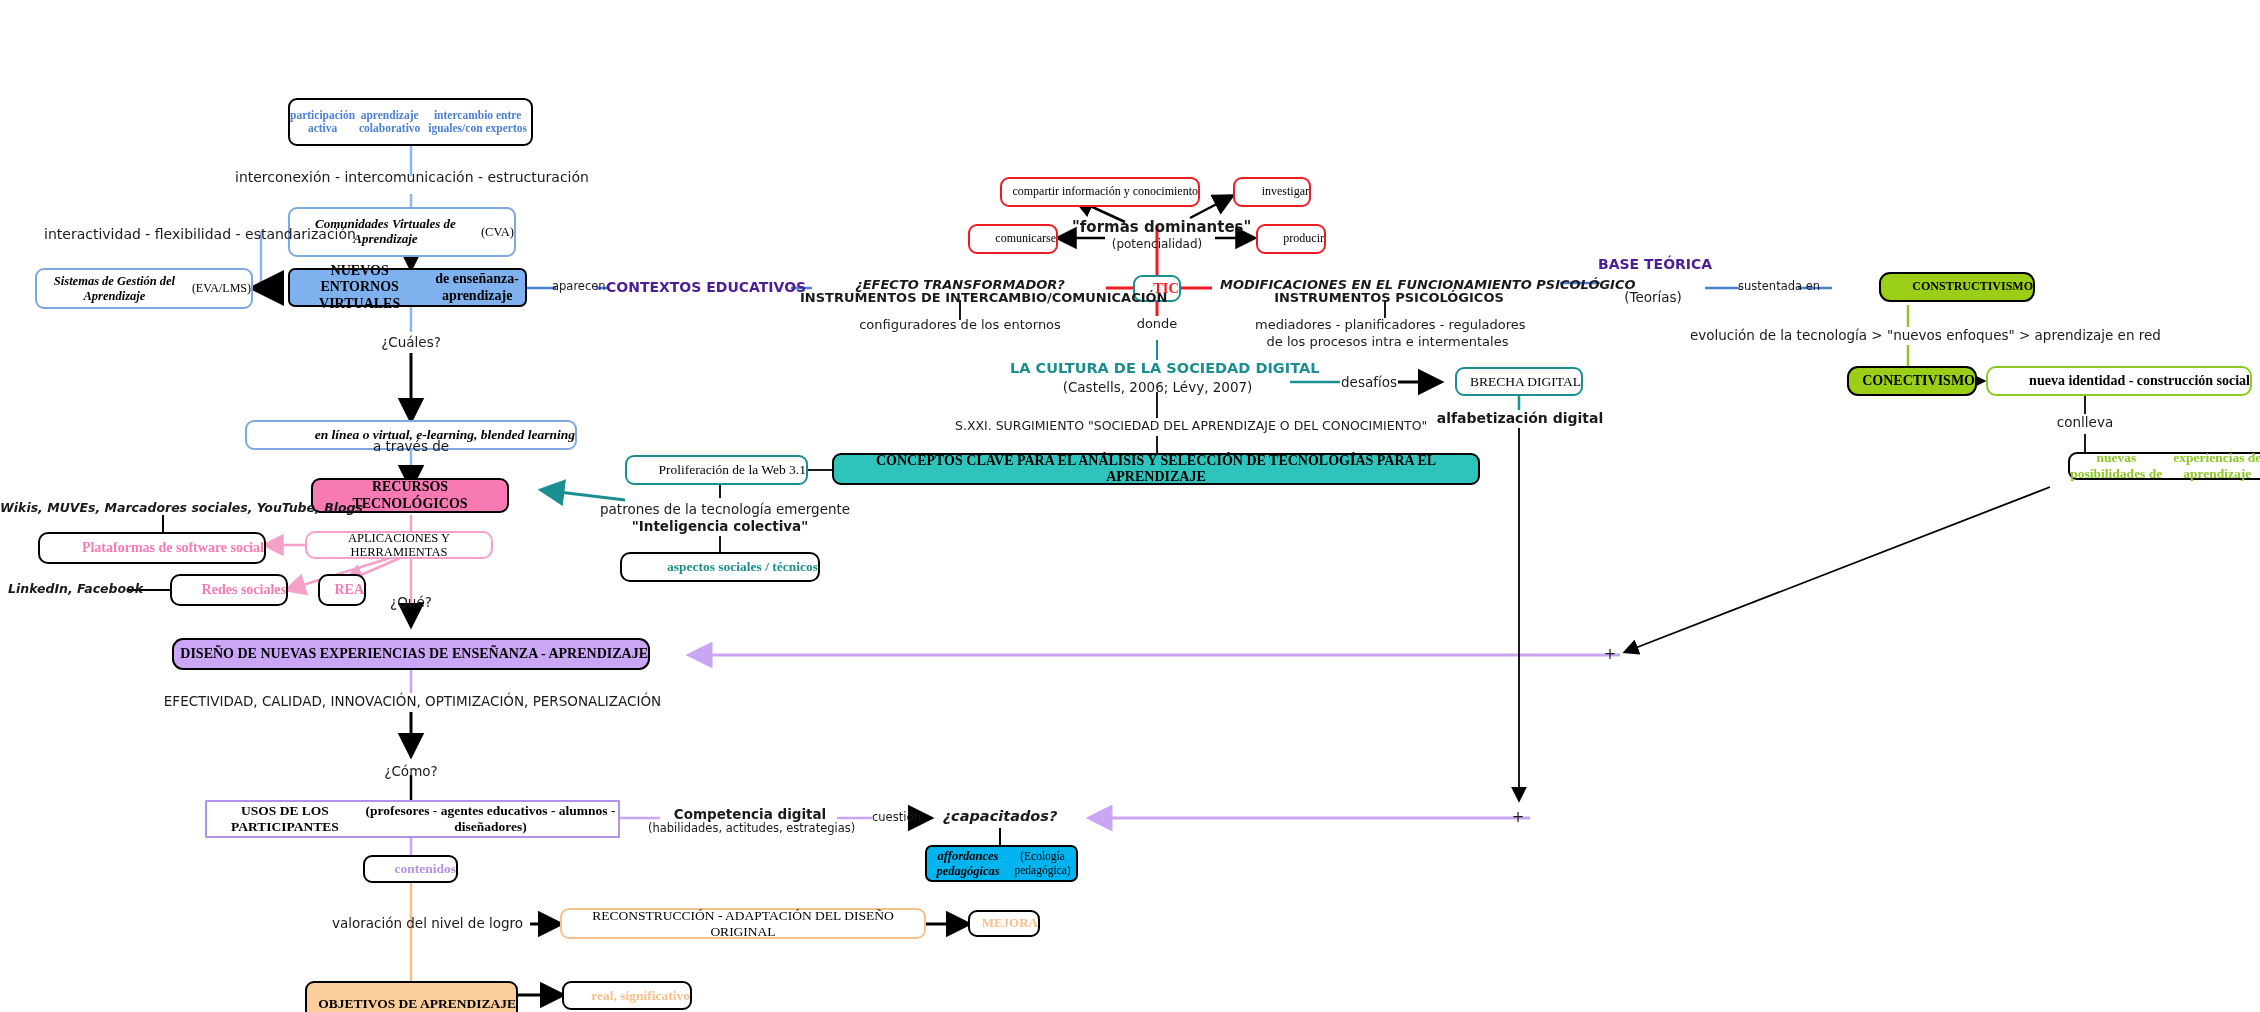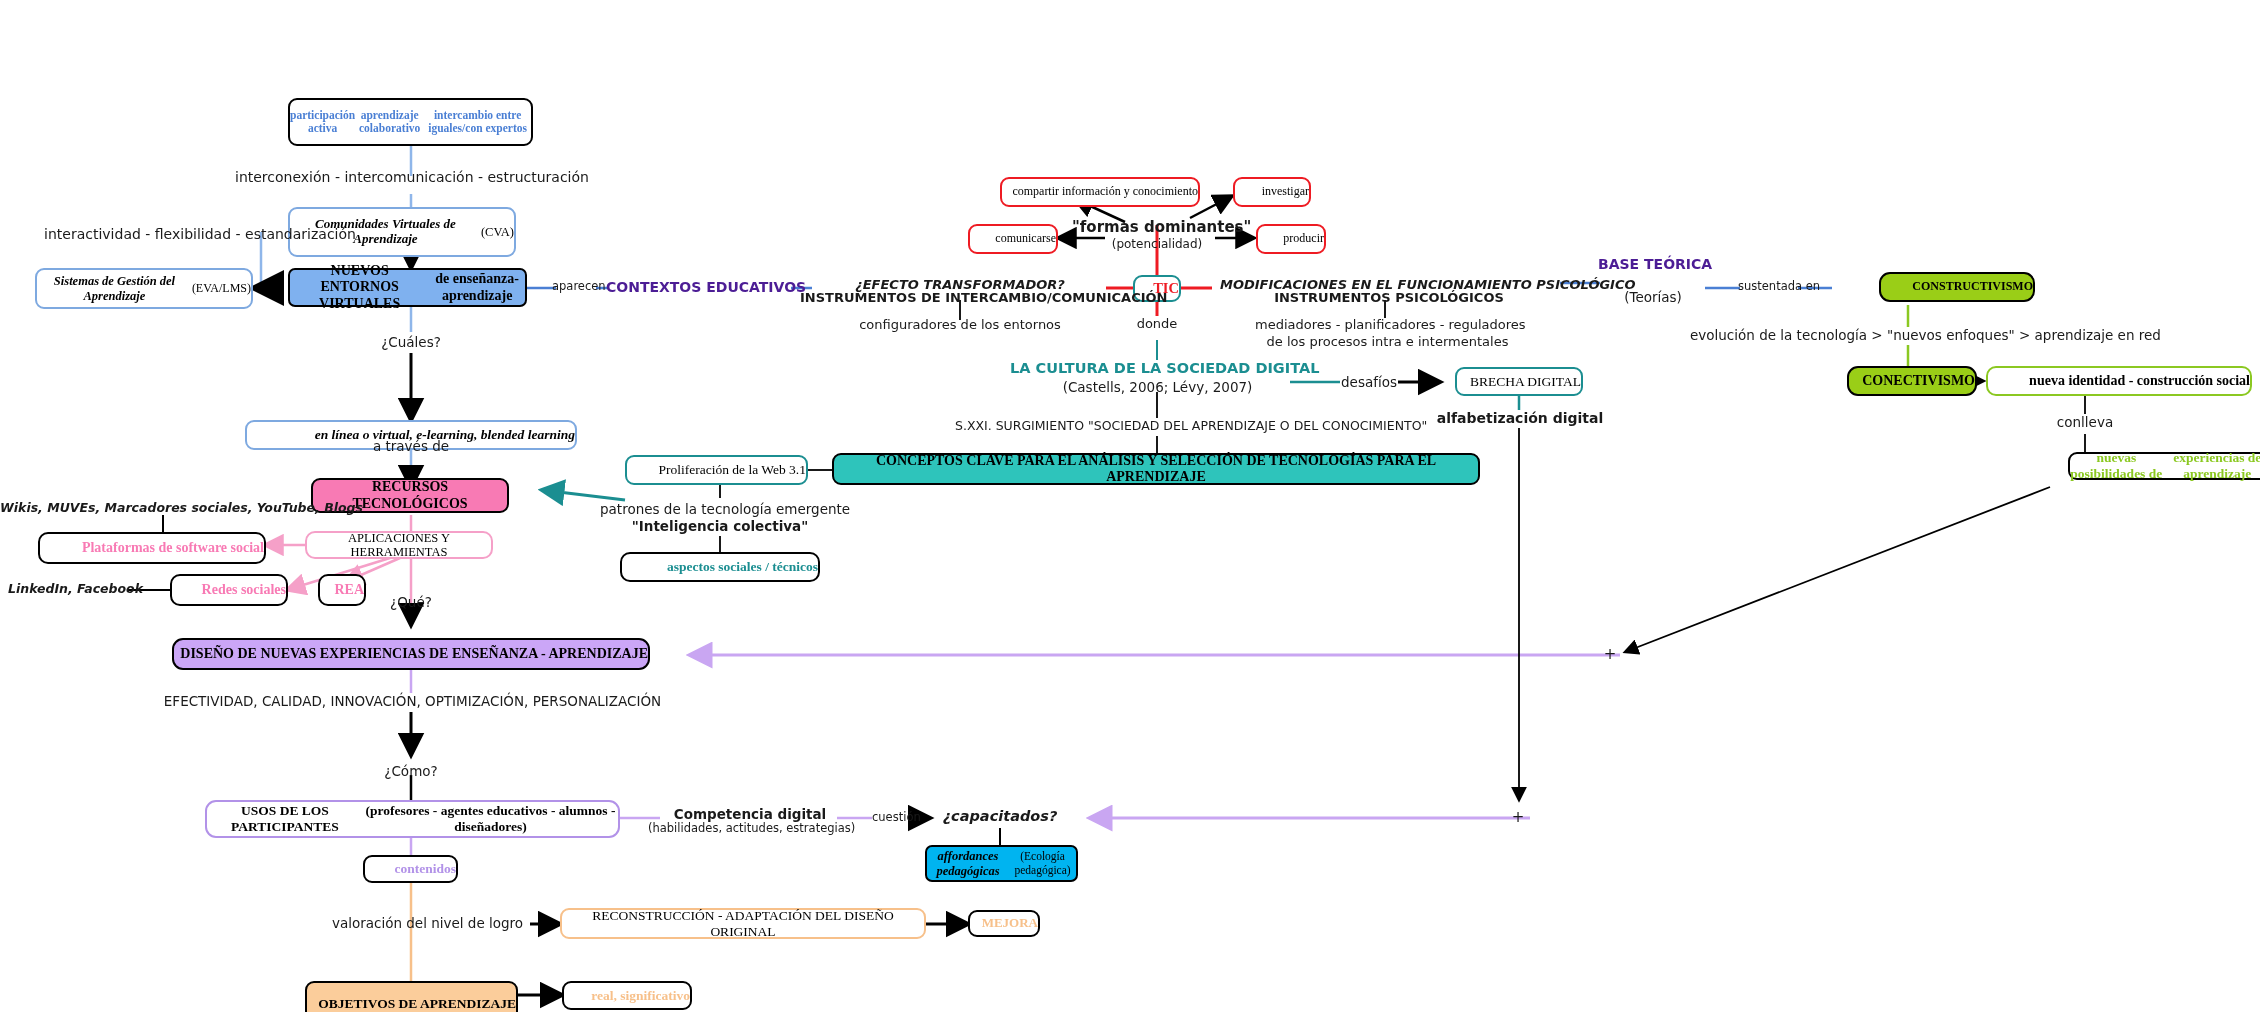--- a/index.html
+++ b/index.html
@@ -17,21 +17,21 @@
 
   
   .rbox{border-radius:9px;border:2px solid #000;background:#fff;}
   .rbox-blue{border:2px solid #7ea9e0;border-radius:9px;background:#fff;}
   .rbox-red{border:2.5px solid #ee1b23;border-radius:9px;background:#fff;}
   .rbox-teal{border:2.5px solid #1b8e91;border-radius:9px;background:#fff;}
   .rbox-pink{border:2px solid #f5a0c8;border-radius:10px;background:#fff;}
   .rbox-blk{border:2.5px solid #000;border-radius:10px;background:#fff;}
   .rbox-orange{border:2px solid #f7c08a;border-radius:9px;background:#fff;}
   .rbox-green{border:2.5px solid #8bc821;border-radius:10px;background:#fff;}
-  .rbox-purple{border:2.5px solid #b292e8;border-radius:11px;background:#fff;}
+  .rbox-purple{border:2.5px solid #b292e8;border-radius:1px;background:#fff;}
 
   .fill-blue{background:#7fb1ef;border:2.5px solid #000;border-radius:7px;}
   .fill-pink{background:#f87ab4;border:2.5px solid #000;border-radius:9px;}
   .fill-teal{background:#2ec4bb;border:2.5px solid #000;border-radius:9px;}
   .fill-purple{background:#cba6f7;border:2.5px solid #000;border-radius:11px;}
   .fill-green{background:#9ace17;border:2.5px solid #000;border-radius:11px;}
   .fill-cyan{background:#00b4f0;border:2.5px solid #000;border-radius:7px;}
   .fill-orange{background:#fbcd9b;border:2.5px solid #000;border-radius:9px;}
 
   .t-bold{font-weight:bold;}

